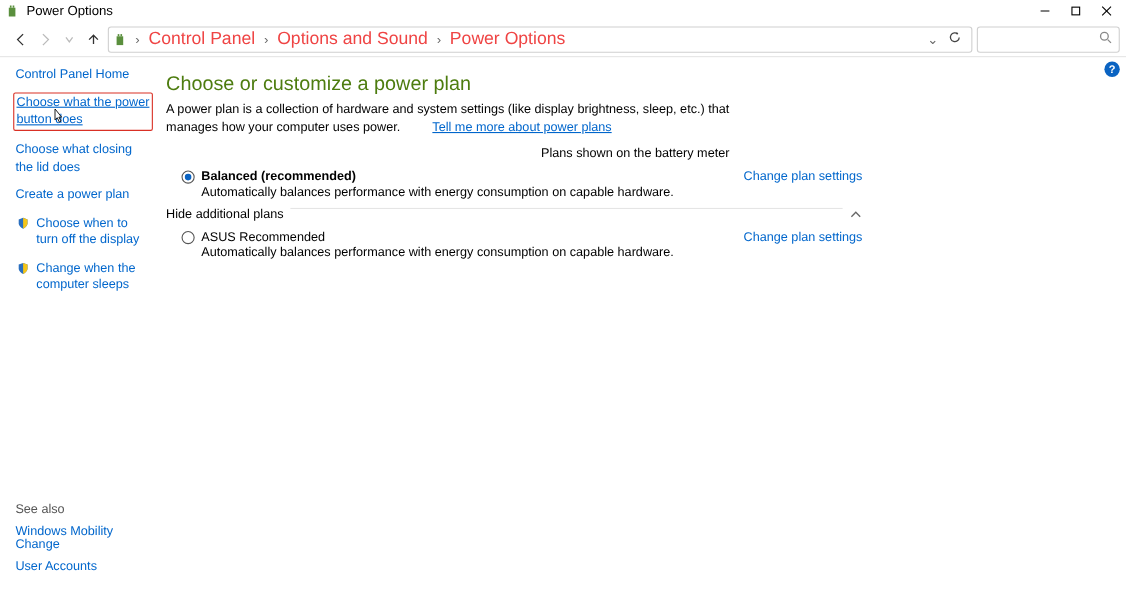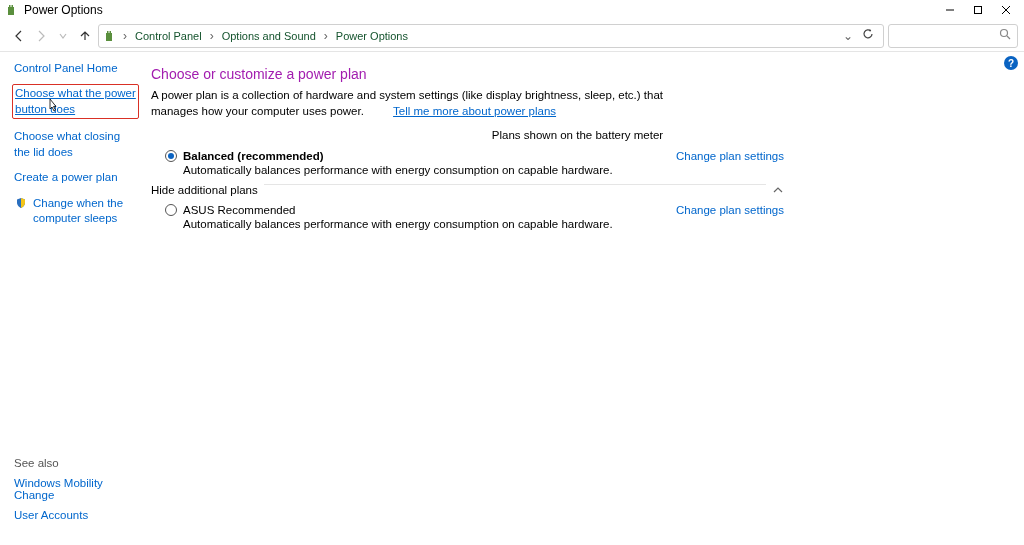--- a/index.html
+++ b/index.html
@@ -57,21 +57,21 @@
     height: 24px;
     border: 1px solid #d0d0d0;
     border-radius: 3px;
     display:flex;
     align-items:center;
     padding: 0 4px;
     gap:2px;
     min-width: 0;
   }
   .addr-icon { width:16px; height:16px; display:flex; align-items:center; justify-content:center; }
-  .crumb { padding: 2px 4px; font-size:11px; color:#14532d; white-space:nowrap; }
+  .crumb { padding: 2px 4px; font-size:16px; color:#ef4444; white-space:nowrap; }
   .crumb-sep { color:#666; padding:0 2px; }
   .addr-right { margin-left:auto; display:flex; align-items:center; gap:8px; padding-right:4px; }
   .refresh { color:#444; }
   .searchbox {
     width: 130px;
     height: 24px;
     border: 1px solid #d0d0d0;
     border-radius:3px;
     display:flex; align-items:center; justify-content:flex-end;
     padding-right:6px;
@@ -118,23 +118,23 @@
     top: 4px; right: 6px;
     width:14px; height:14px;
     border-radius:50%;
     background:#0a63c2;
     color:#fff;
     font-size:10px;
     font-weight:bold;
     display:flex; align-items:center; justify-content:center;
   }
   h1.page-title {
-    font-size: 14px;
+    font-size: 18px;
     font-weight: 400;
-    color: #a21caf;
+    color: #4d7c0f;
     margin: 2px 0 6px 0;
   }
   .desc { font-size:11.5px; color:#000; line-height:1.35; max-width: 560px; }
   .desc a { color:#0066cc; text-decoration:underline;margin-left:26px; }
   .section-row {
     display:flex;
     align-items:center;
     margin-top: 10px;
     font-size:11.5px;
     color:#000;
@@ -273,20 +273,29 @@
       <span class="cursor" style="left:32px; top:14px;">
         <svg width="14" height="16" viewBox="0 0 14 16">
             <path d="M5 0 L5 10 L7 8 L9 12 L10.5 11 L8.5 7.5 L11 7.5 Z" fill="#fff" stroke="#000" stroke-width="0.8"></path>
           </svg>
       </span>
     </div>
 
     <div class="side-link">Choose what closing the lid does</div>
     <div class="side-link">Create a power plan</div>
 
+    <div class="side-link side-item">
+      <span class="side-icon">
+        <svg width="12" height="12" viewBox="0 0 12 12">
+            <path d="M6 1 L10 2.5 L10 6 C10 9 6 11 6 11 C6 11 2 9 2 6 L2 2.5 Z" fill="#2a6fbf"></path>
+            <path d="M6 1 L6 11 C6 11 10 9 10 6 L10 2.5 Z" fill="#f5c518"></path>
+          </svg>
+      </span>
+      <span>Choose when to turn off the display</span>
+    </div>
 
     <div class="side-link side-item">
       <span class="side-icon">
         <svg width="12" height="12" viewBox="0 0 12 12">
             <path d="M6 1 L10 2.5 L10 6 C10 9 6 11 6 11 C6 11 2 9 2 6 L2 2.5 Z" fill="#2a6fbf"></path>
             <path d="M6 1 L6 11 C6 11 10 9 10 6 L10 2.5 Z" fill="#f5c518"></path>
           </svg>
       </span>
       <span>Change when the computer sleeps</span>
     </div>

